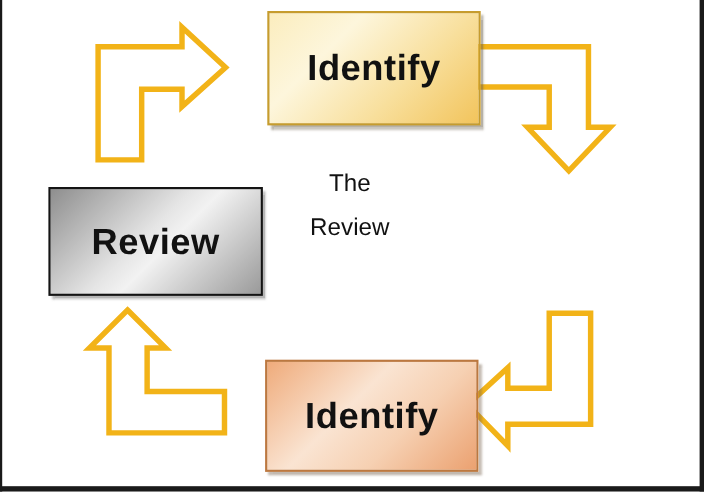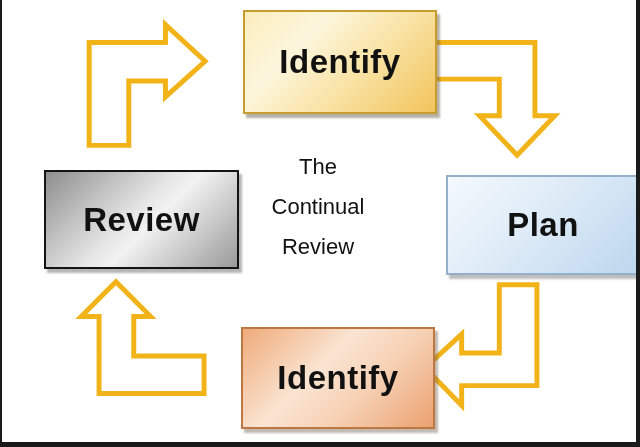--- a/index.html
+++ b/index.html
@@ -84,31 +84,27 @@
     <polygon points="88,147 88,43 165,43 165,25 205,62 165,98 165,82 128,82 128,147"></polygon>
     <polygon points="435,43 538,43 538,117 558,117 520,157 482,117 502,117 502,80 435,80"></polygon>
     <polygon points="502,288 540,288 540,390 464,390 464,410 427,372 464,338 464,357 502,357"></polygon>
     <polygon points="115,285 150,320 133,320 133,360 204,360 204,398 98,398 98,320 80,320"></polygon>
   </svg>
 
   <div class="node node-identify">
     <span>Identify</span>
   </div>
 
-  <div class="node node-plan">
-    <span>Plan</span>
-  </div>
 
   <div class="node node-execute">
     <span>Identify</span>
   </div>
 
   <div class="node node-review">
     <span>Review</span>
   </div>
 
   <div class="center-text">
     <div>The</div>
-    <div>Continual</div>
     <div>Review</div>
   </div>
 
 </div>
 
 </body></html>

